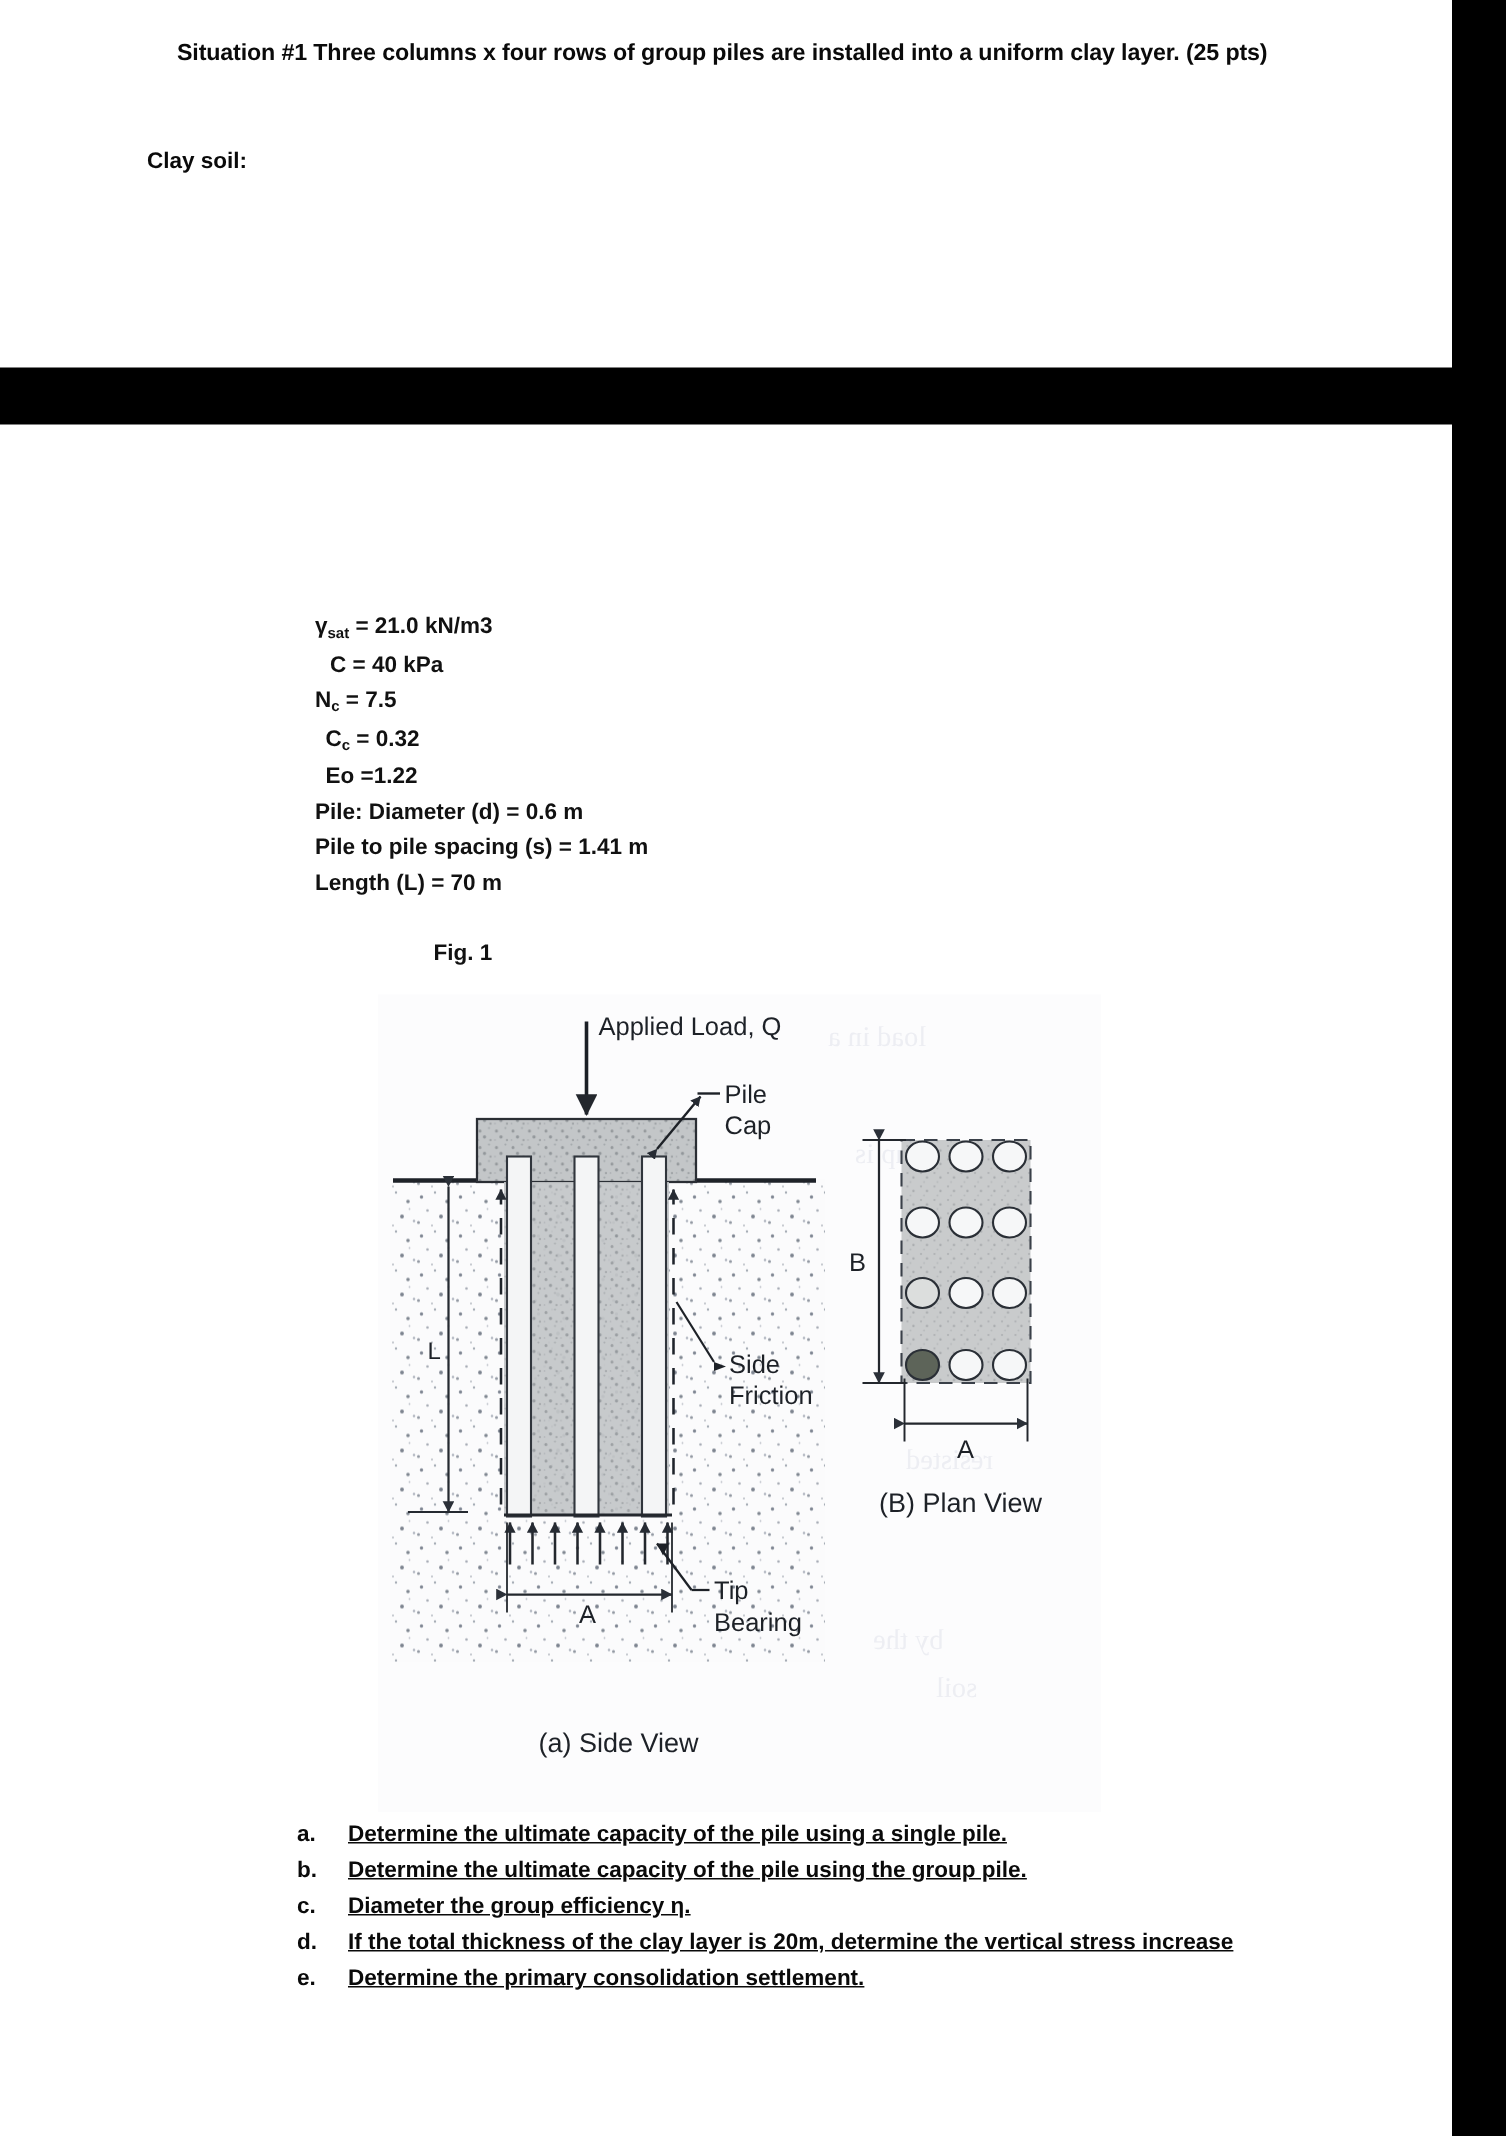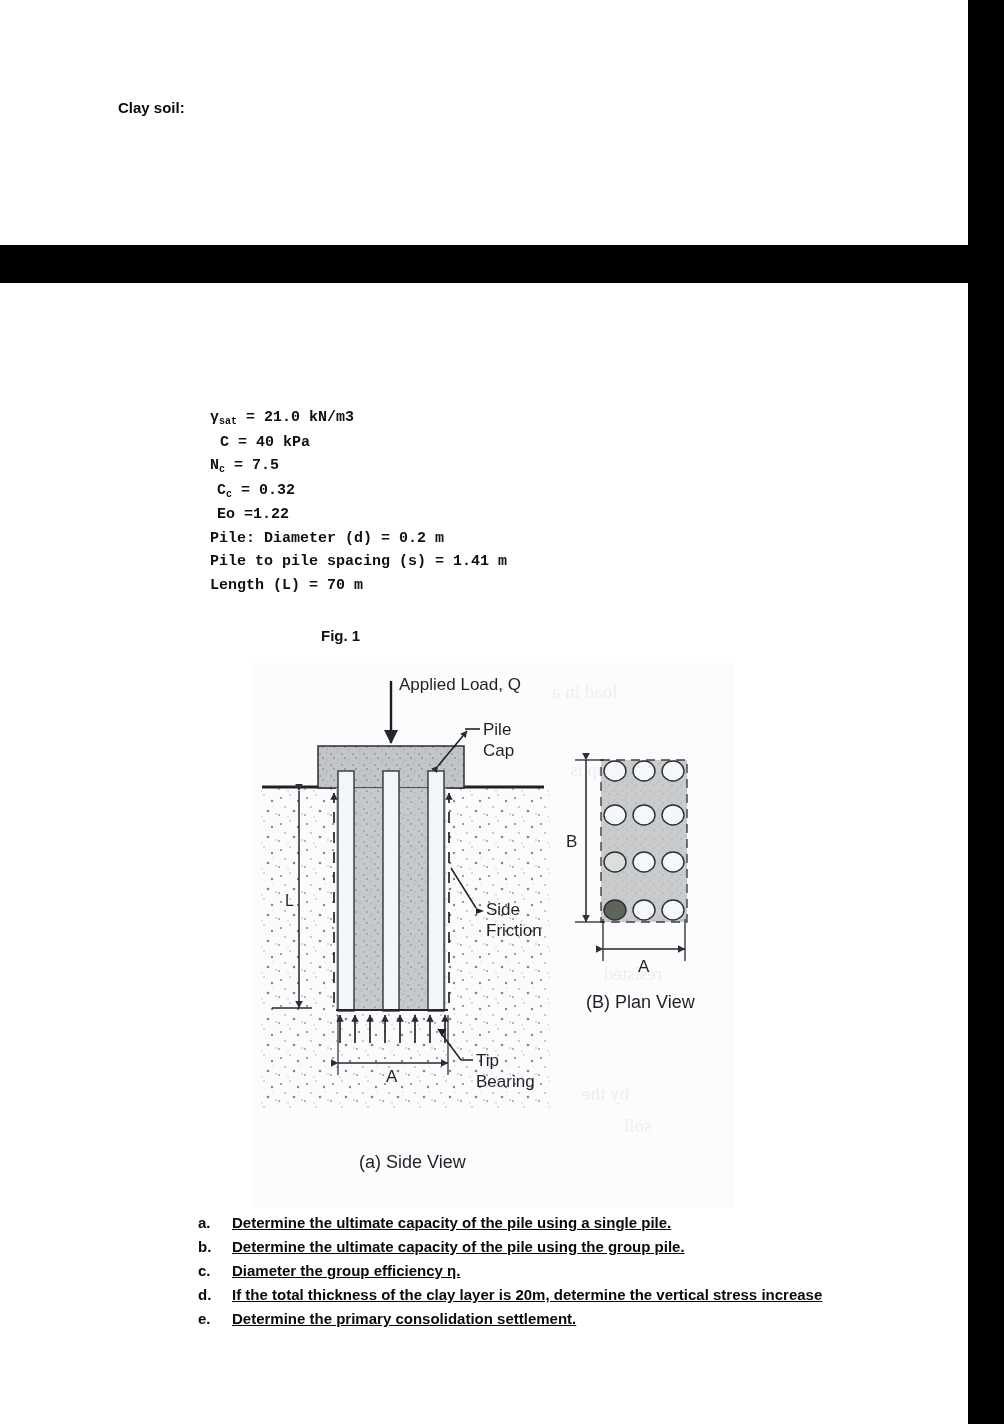--- a/index.html
+++ b/index.html
@@ -52,52 +52,49 @@
     letter-spacing: -0.1px;
     line-height: 1.2;
   }
 
   #clay-soil-label {
     position: absolute;
     left: 98px; top: 99px;
     font-size: 15px;
     font-weight: bold;
     color: #0a0a0a;
-    margin-left: 20px;
   }
 
   
   #given-params {
     position: absolute;
     left: 210px; top: 406px;
     font-size: 15px;
     font-weight: bold;
     color: #111111;
     line-height: 23.5px;
     white-space: nowrap;
-    font-family: Liberation Mono, monospace;
   }
   #given-params .pline { display: block; }
   #given-params .ind1 { padding-left: 10px; }
   #given-params .ind2 { padding-left: 7px; }
   #given-params sub {
     font-size: 10px;
     vertical-align: baseline;
     position: relative;
     top: 3px;
     font-weight: bold;
   }
 
   #fig-caption {
     position: absolute;
     left: 289px; top: 627px;
     font-size: 15px;
     font-weight: bold;
     color: #111111;
-    margin-left: 32px;
   }
 
   
   #figure-scan {
     position: absolute;
     left: 252px; top: 663px;
     width: 482px; height: 545px;
     background: #fcfcfd;
     overflow: hidden;
   }
@@ -132,30 +129,31 @@
     flex: 0 0 34px;
   }
   #question-list .qtext { flex: 1 1 auto; text-decoration: underline; }
   #question-list .qcont { padding-left: 34px; }
 </style>
 </head>
 <body>
 
 <div class="page">
 
+  <div id="problem-title">Situation #1 Three columns x four rows of group piles are installed into a uniform clay layer. (25 pts)</div>
 
   <div id="clay-soil-label">Clay soil:</div>
 
   <div id="given-params">
     <span class="pline"><span>γ<sub>sat</sub></span><span> = 21.0 kN/m3</span></span>
     <span class="pline ind1"><span>C</span><span> = 40 kPa</span></span>
     <span class="pline"><span>N<sub>c</sub></span><span> = 7.5</span></span>
     <span class="pline ind2"><span>C<sub>c</sub></span><span> = 0.32</span></span>
     <span class="pline ind2"><span>Eo</span><span> =1.22</span></span>
-    <span class="pline">Pile: Diameter (d) = 0.2 m</span>
+    <span class="pline">Pile: Diameter (d) = 0.6 m</span>
     <span class="pline">Pile to pile spacing (s) = 1.41 m</span>
     <span class="pline">Length (L) = 70 m</span>
   </div>
 
   <div id="fig-caption">Fig. 1</div>
 
   <div id="figure-scan">
 
     <div class="bleed" style="left:300px; top:18px;">load in a</div>
     <div class="bleed" style="left:318px; top:96px;">group is</div>

